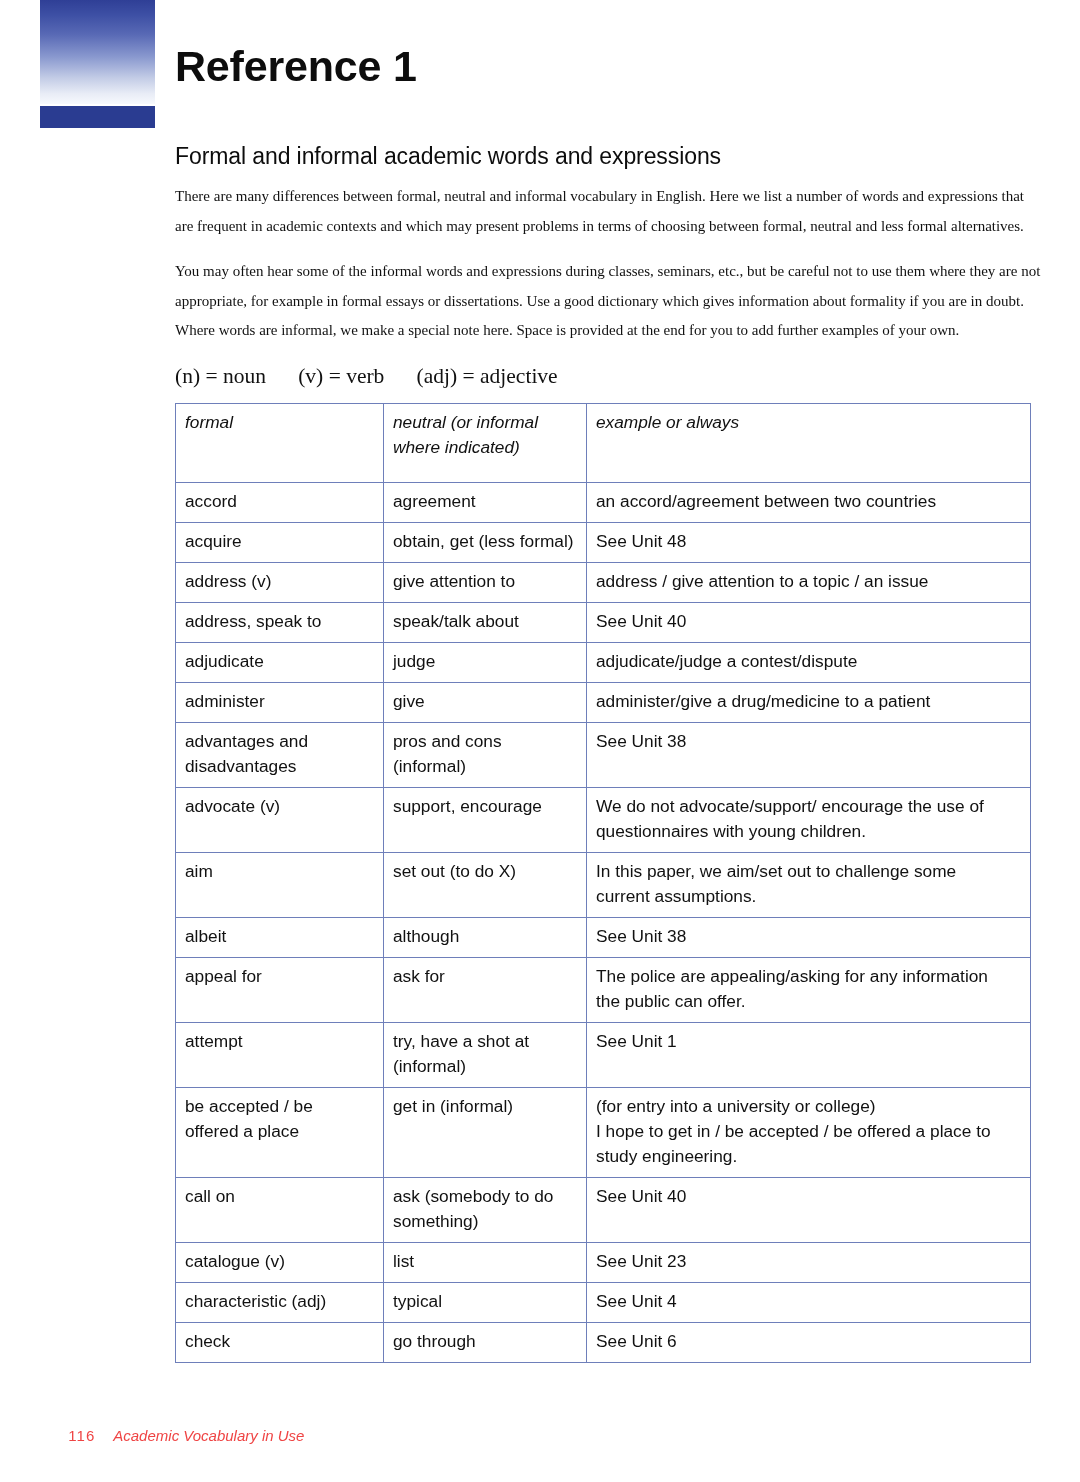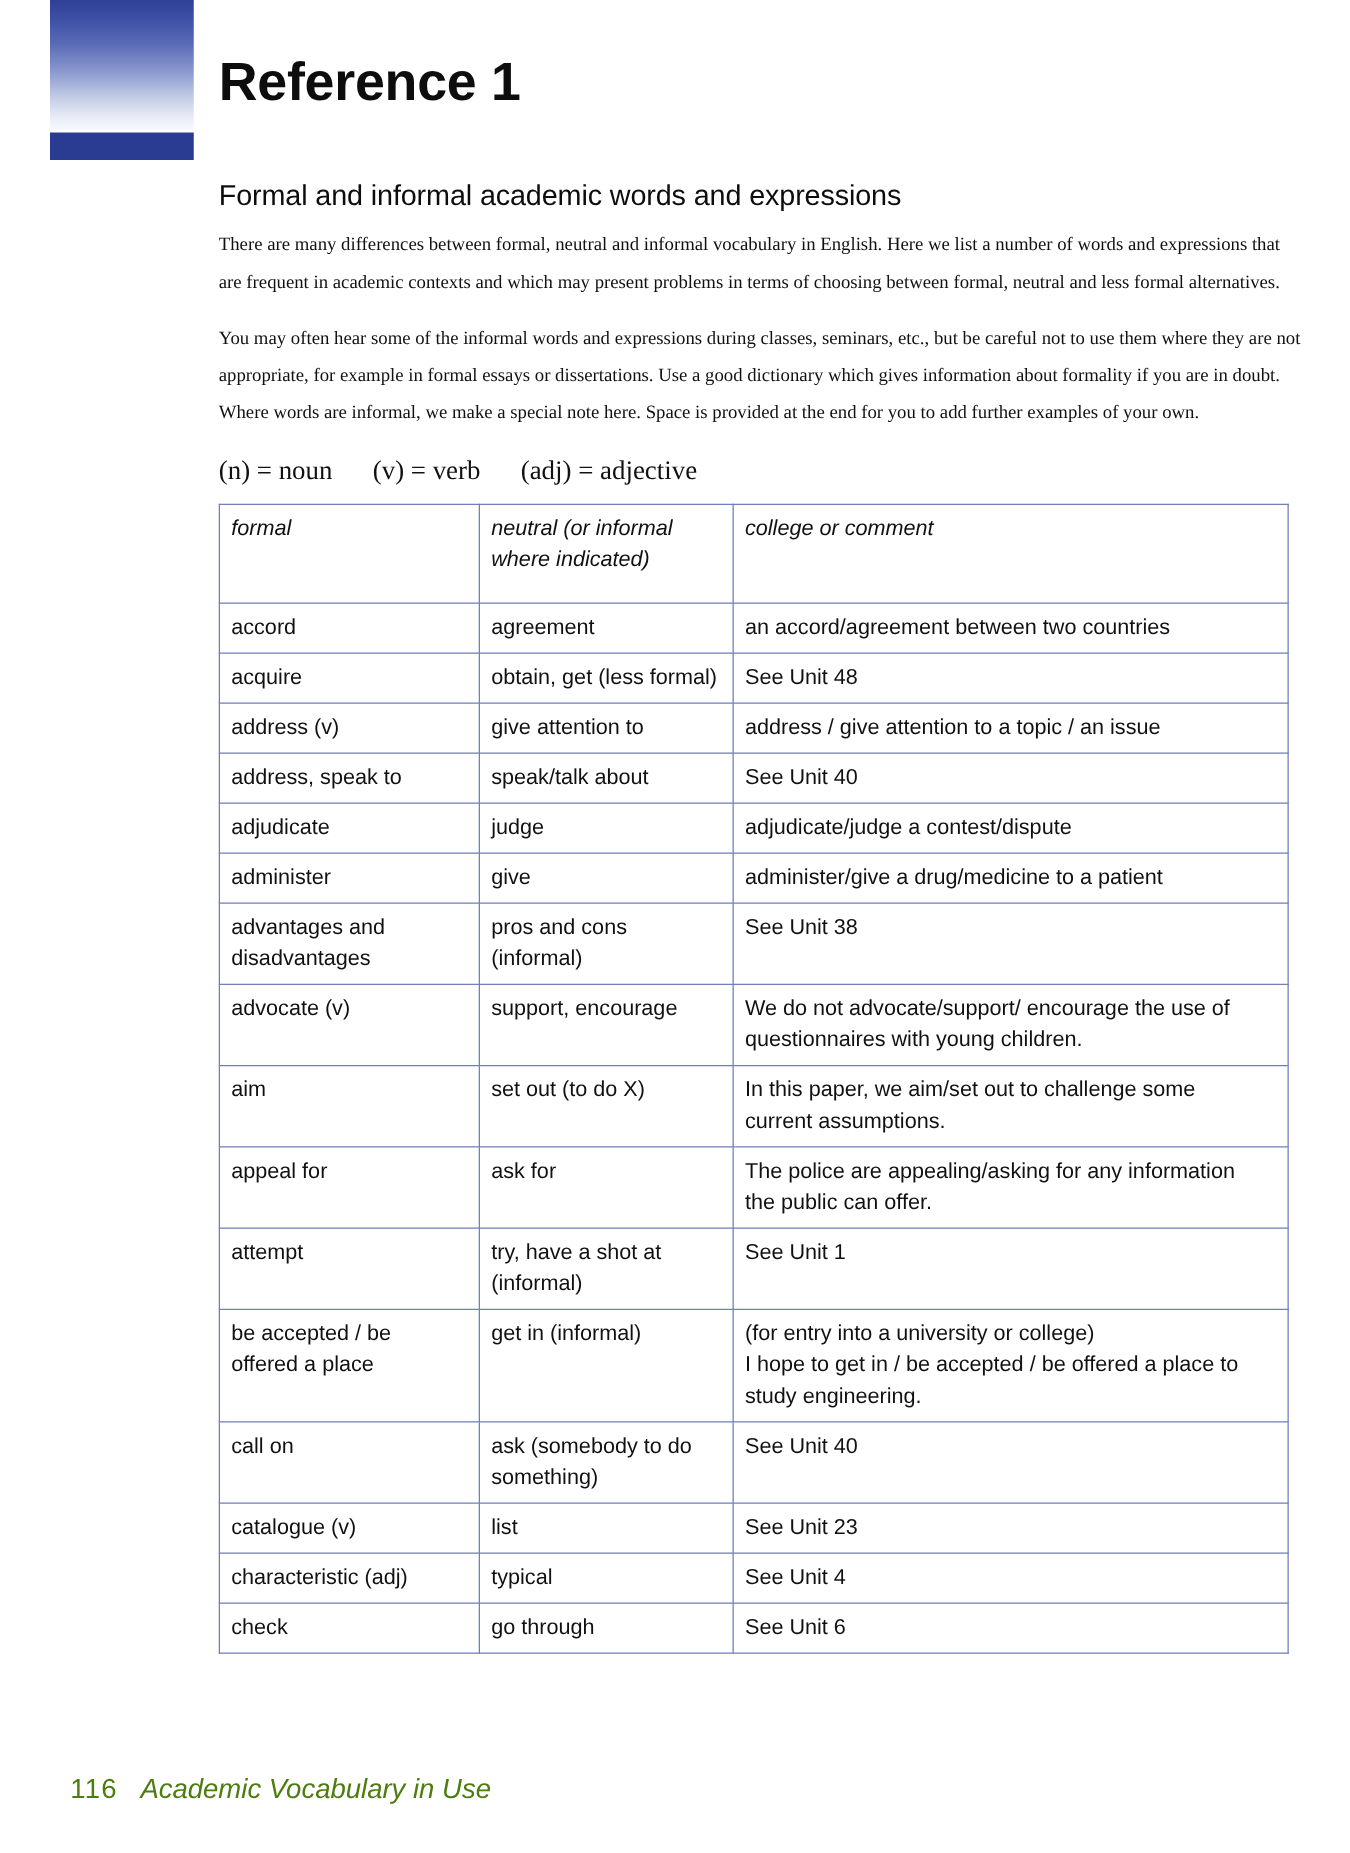--- a/index.html
+++ b/index.html
@@ -121,25 +121,25 @@
   }
   #vocab-table thead th {
     font-style: italic;
     padding-bottom: 22px;
   }
   .cell-line { display: block; }
 
   
   #footer {
     position: absolute;
-    left: 44px;
+    left: 60px;
     bottom: 38px;
     font-family: "Liberation Sans", sans-serif;
-    font-size: 22px;
-    color: #4d7c0f;
+    font-size: 15px;
+    color: #ef4444;
     white-space: pre;
   }
   #footer .pagenum {
     font-style: normal;
     letter-spacing: 1px;
   }
   #footer .booktitle {
     font-style: italic;
     margin-left: 18px;
   }
@@ -173,21 +173,21 @@
     <thead>
       <tr>
         <th>
           <span class="cell-line">formal</span>
         </th>
         <th>
           <span class="cell-line">neutral (or informal</span>
           <span class="cell-line">where indicated)</span>
         </th>
         <th>
-          <span class="cell-line">college or comment</span>
+          <span class="cell-line">example or always</span>
         </th>
       </tr>
     </thead>
     <tbody id="vocab-body">
         <tr>
           <td>
             <span class="cell-line">accord</span>
           </td>
           <td>
             <span class="cell-line">agreement</span>
@@ -283,20 +283,31 @@
           <td>
             <span class="cell-line">set out (to do X)</span>
           </td>
           <td>
             <span class="cell-line">In this paper, we aim/set out to challenge some</span>
             <span class="cell-line">current assumptions.</span>
           </td>
         </tr>
         <tr>
           <td>
+            <span class="cell-line">albeit</span>
+          </td>
+          <td>
+            <span class="cell-line">although</span>
+          </td>
+          <td>
+            <span class="cell-line">See Unit 38</span>
+          </td>
+        </tr>
+        <tr>
+          <td>
             <span class="cell-line">appeal for</span>
           </td>
           <td>
             <span class="cell-line">ask for</span>
           </td>
           <td>
             <span class="cell-line">The police are appealing/asking for any information</span>
             <span class="cell-line">the public can offer.</span>
           </td>
         </tr>

